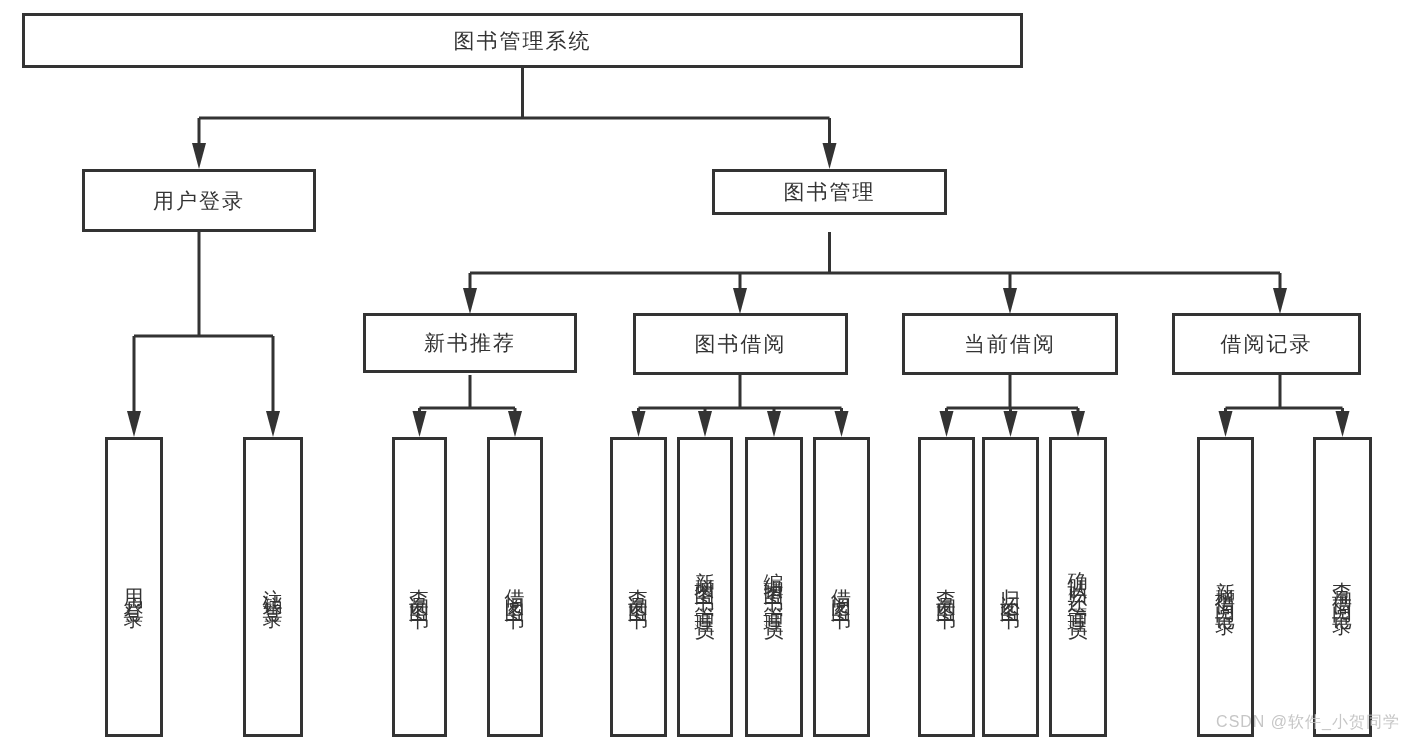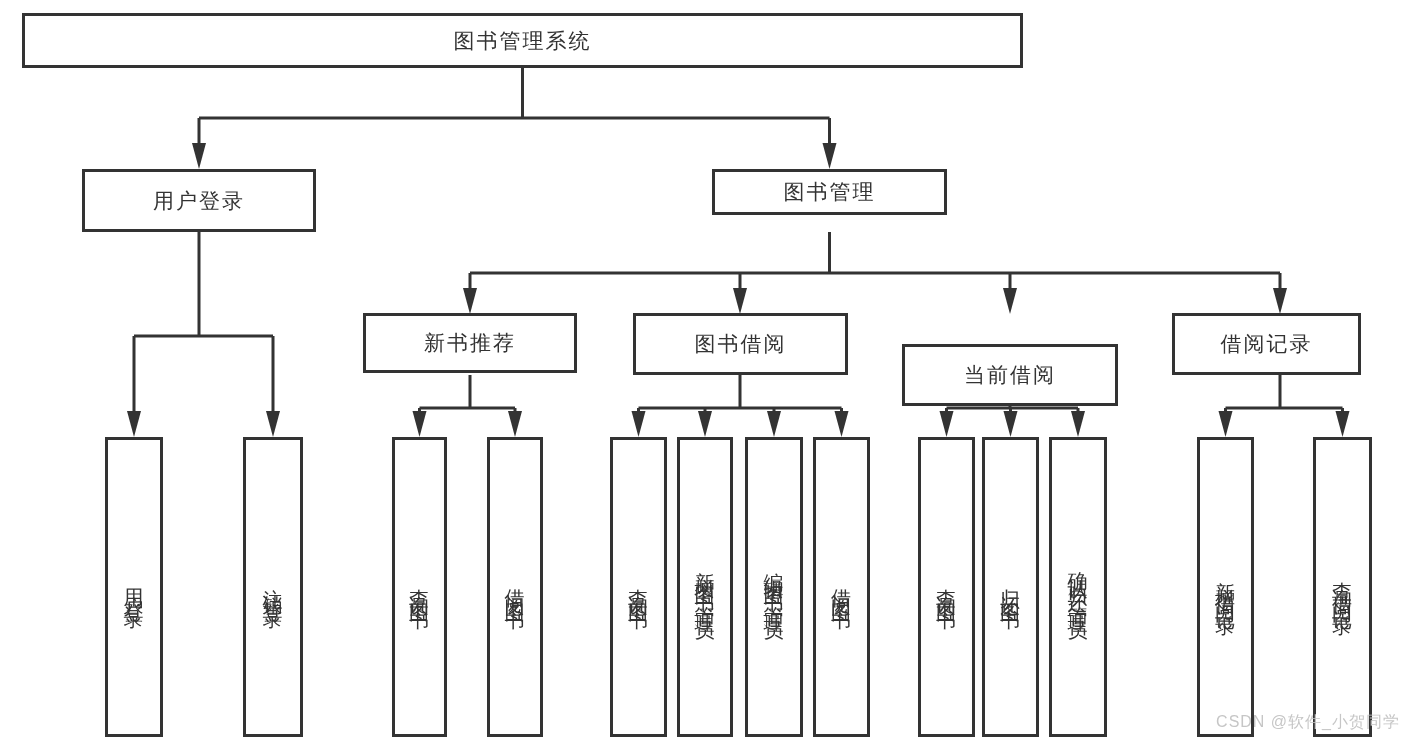--- a/index.html
+++ b/index.html
@@ -64,21 +64,21 @@
     line-height: 1;
   }
   
   .n-root { left: 22px; top: 13px; width: 1001px; height: 55px; }
   
   .n-user-login { left: 82px;  top: 169px; width: 234px; height: 63px; }
   .n-book-mgmt  { left: 712px; top: 169px; width: 235px; height: 46px; }
   
   .n-new-book { left: 363px;  top: 313px; width: 214px; height: 60px; }
   .n-borrow   { left: 633px;  top: 313px; width: 215px; height: 62px; }
-  .n-current  { left: 902px;  top: 313px; width: 216px; height: 62px; margin-top: 31px; }
+  .n-current  { left: 902px;  top: 313px; width: 216px; height: 62px; }
   .n-records  { left: 1172px; top: 313px; width: 189px; height: 62px; }
   
   .l-1  { left: 105px;  width: 58px; }
   .l-2  { left: 243px;  width: 60px; }
   .l-3  { left: 392px;  width: 55px; }
   .l-4  { left: 487px;  width: 56px; }
   .l-5  { left: 610px;  width: 57px; }
   .l-6  { left: 677px;  width: 56px; }
   .l-7  { left: 745px;  width: 58px; }
   .l-8  { left: 813px;  width: 57px; }

